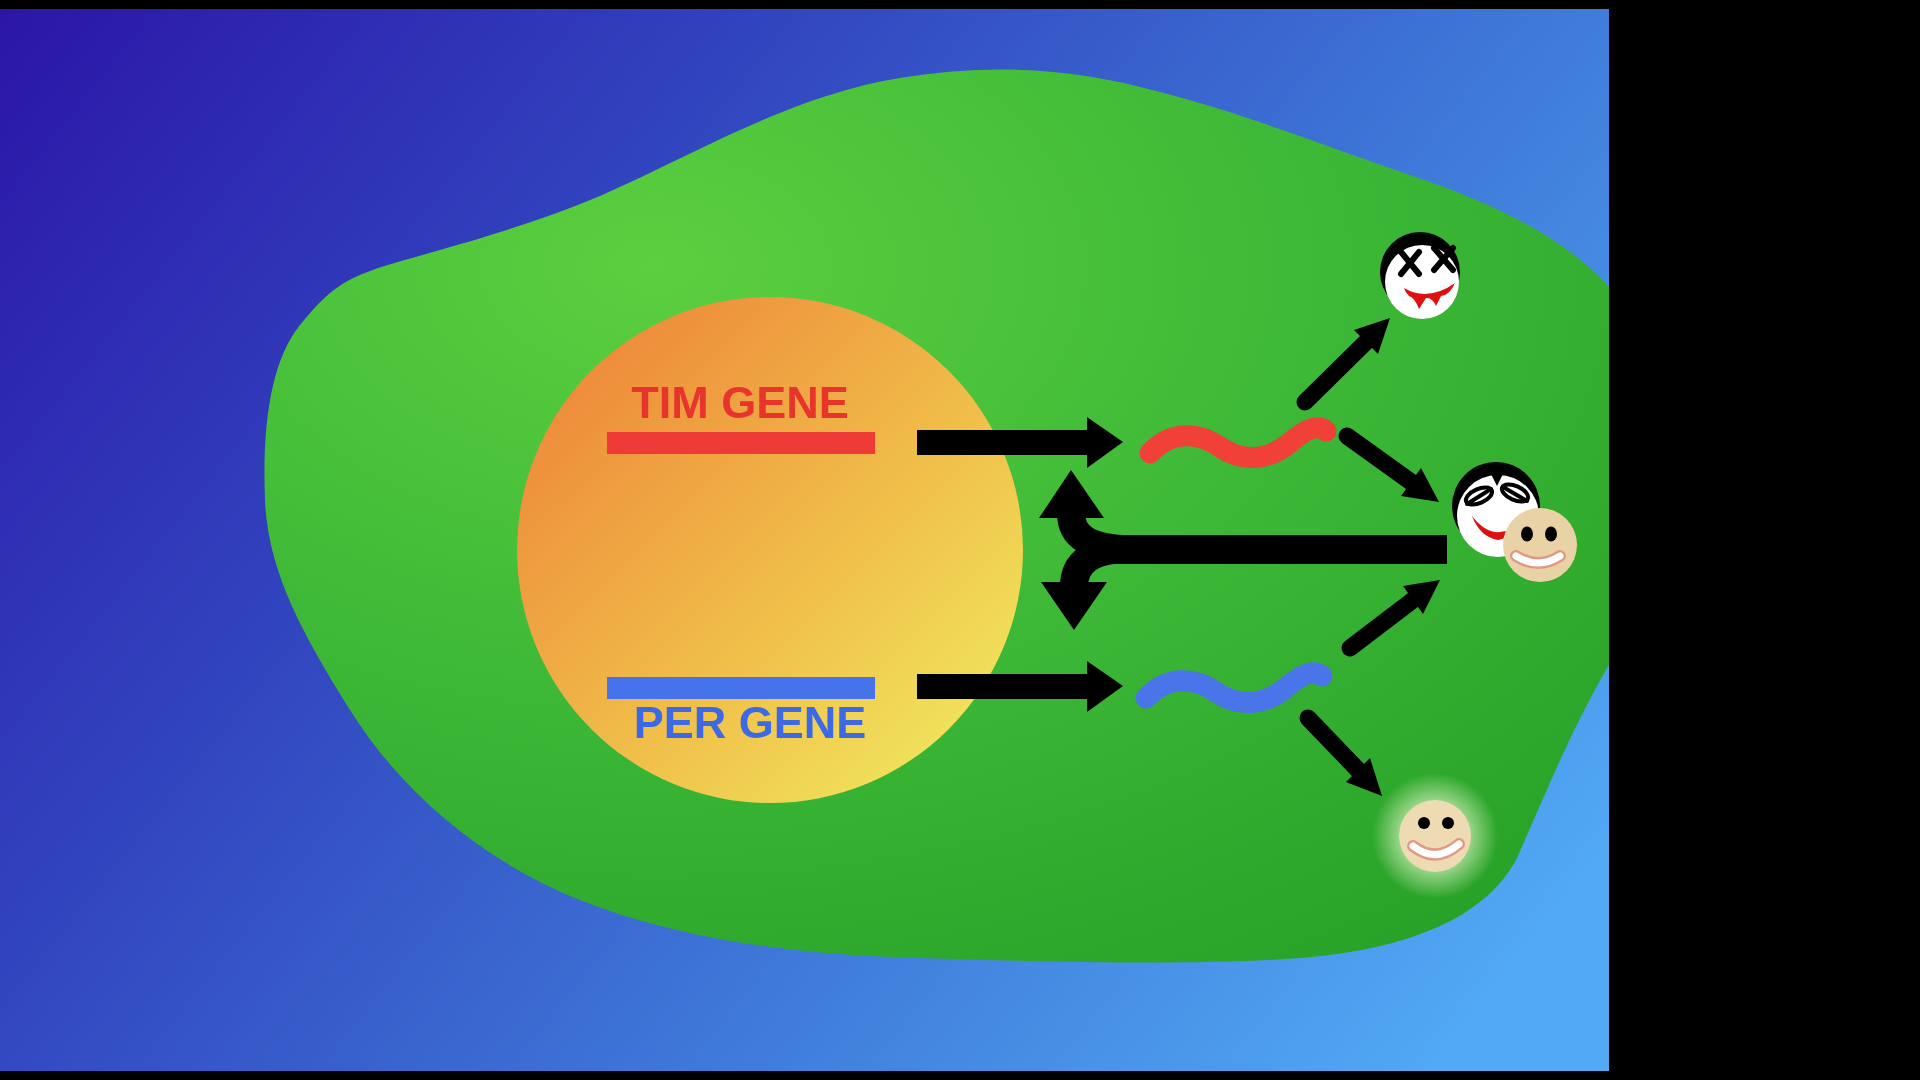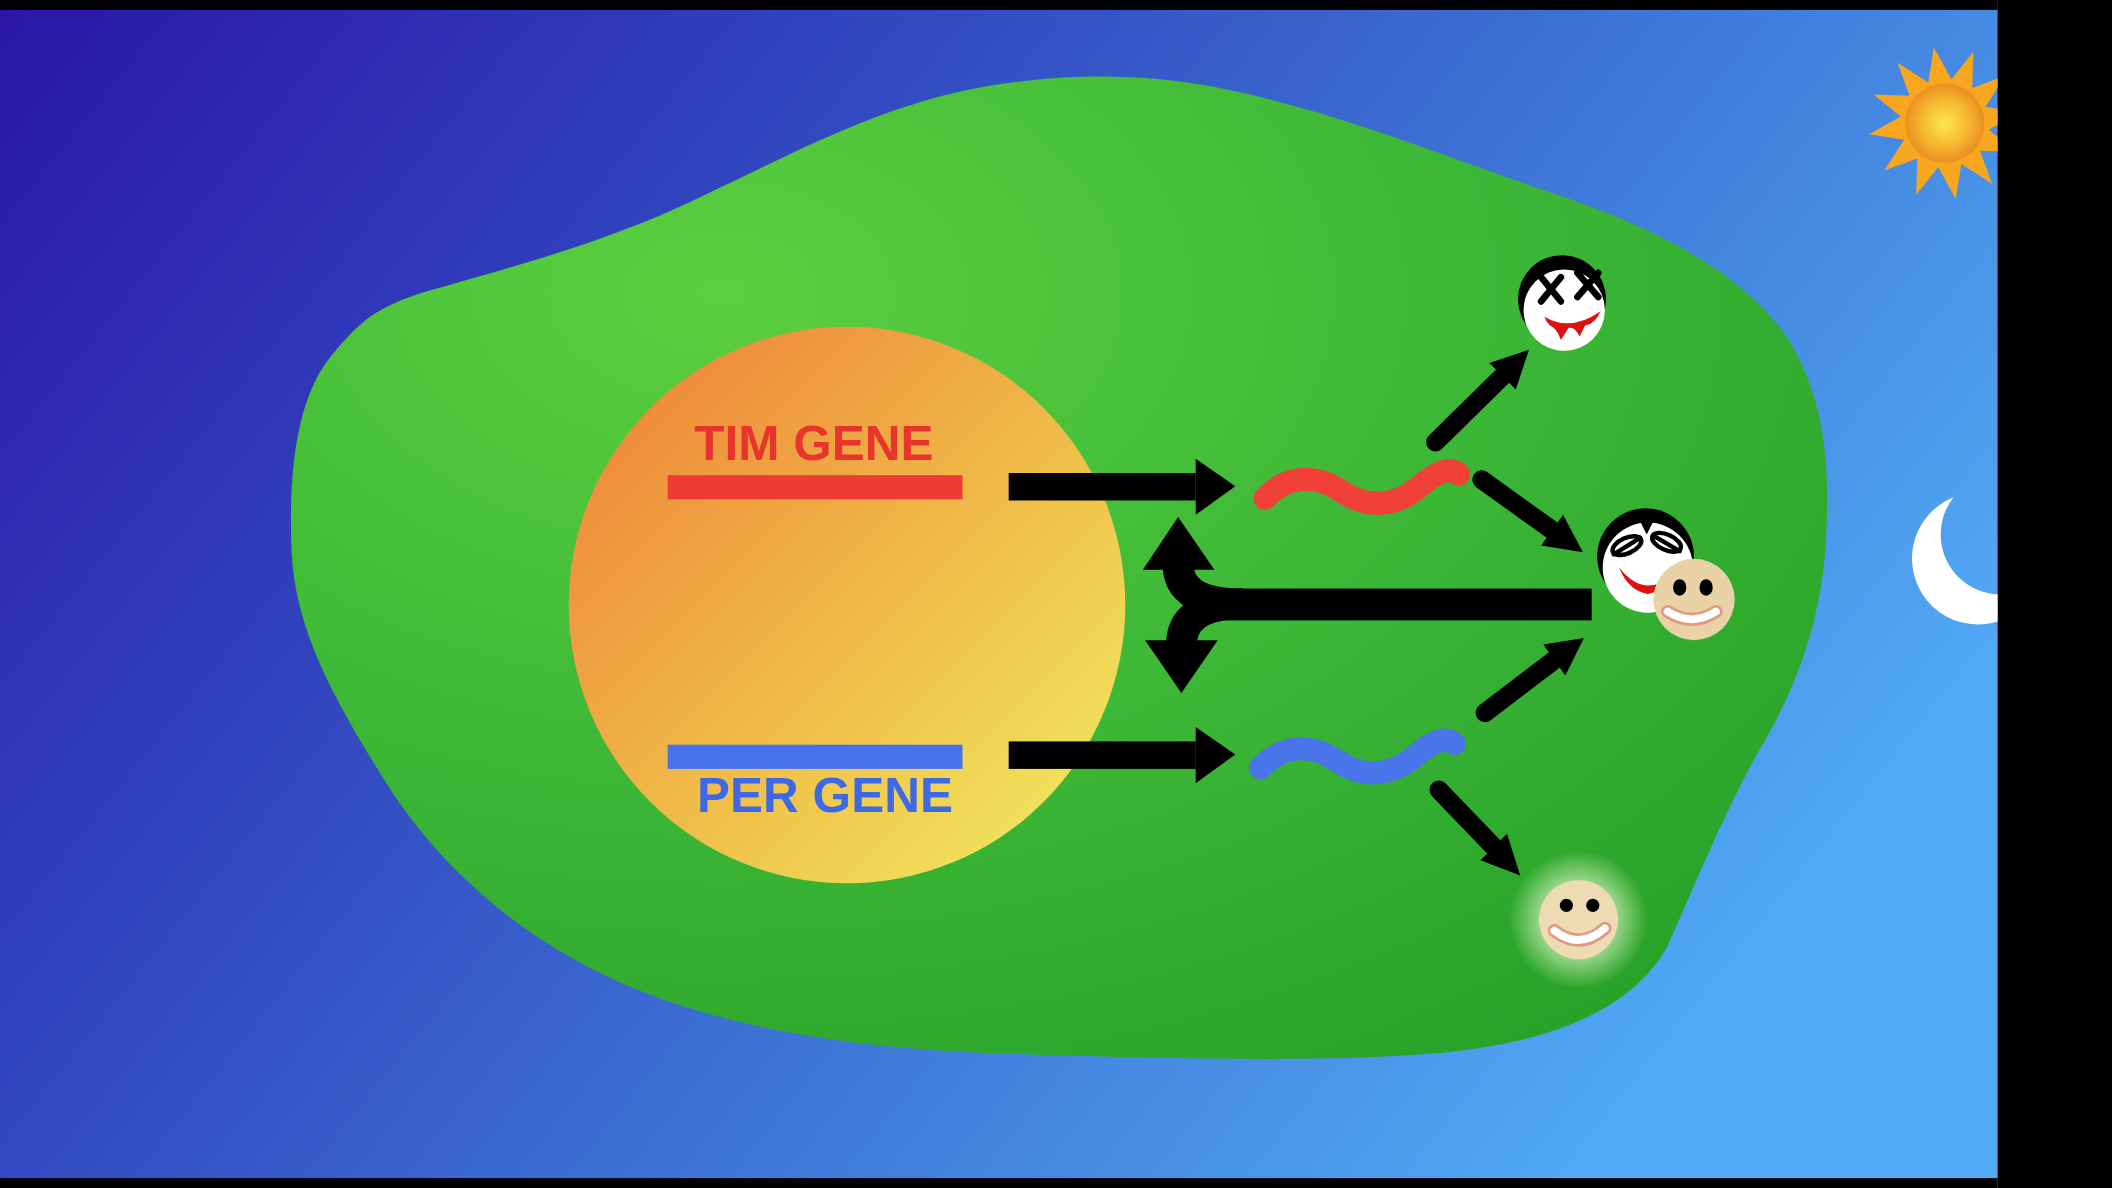--- a/index.html
+++ b/index.html
@@ -1,16 +1,16 @@
 <!DOCTYPE html>
 <html><head>
 <meta charset="utf-8">
 <style>
   html,body{margin:0;padding:0;background:#000;}
-  .stage{position:relative;width:1816px;height:1080px;overflow:hidden;
+  .stage{position:relative;width:1609px;height:1080px;overflow:hidden;
          font-family:"Liberation Sans","DejaVu Sans",sans-serif;}
   svg{display:block;}
   text.gene-label{font-family:"Liberation Sans","DejaVu Sans",sans-serif;
                   font-weight:bold;font-size:45px;letter-spacing:0px;}
 </style>
 </head>
 <body>
 
 <div class="stage">
 <svg width="1920" height="1080" viewBox="0 0 1920 1080">

